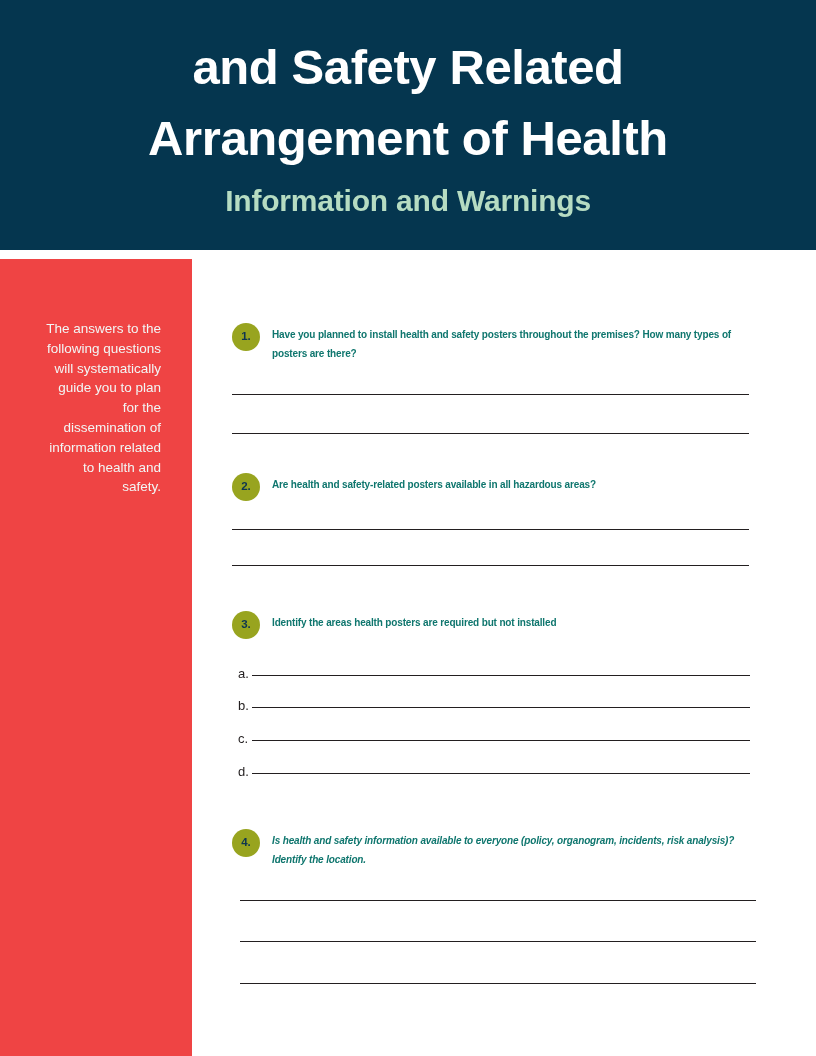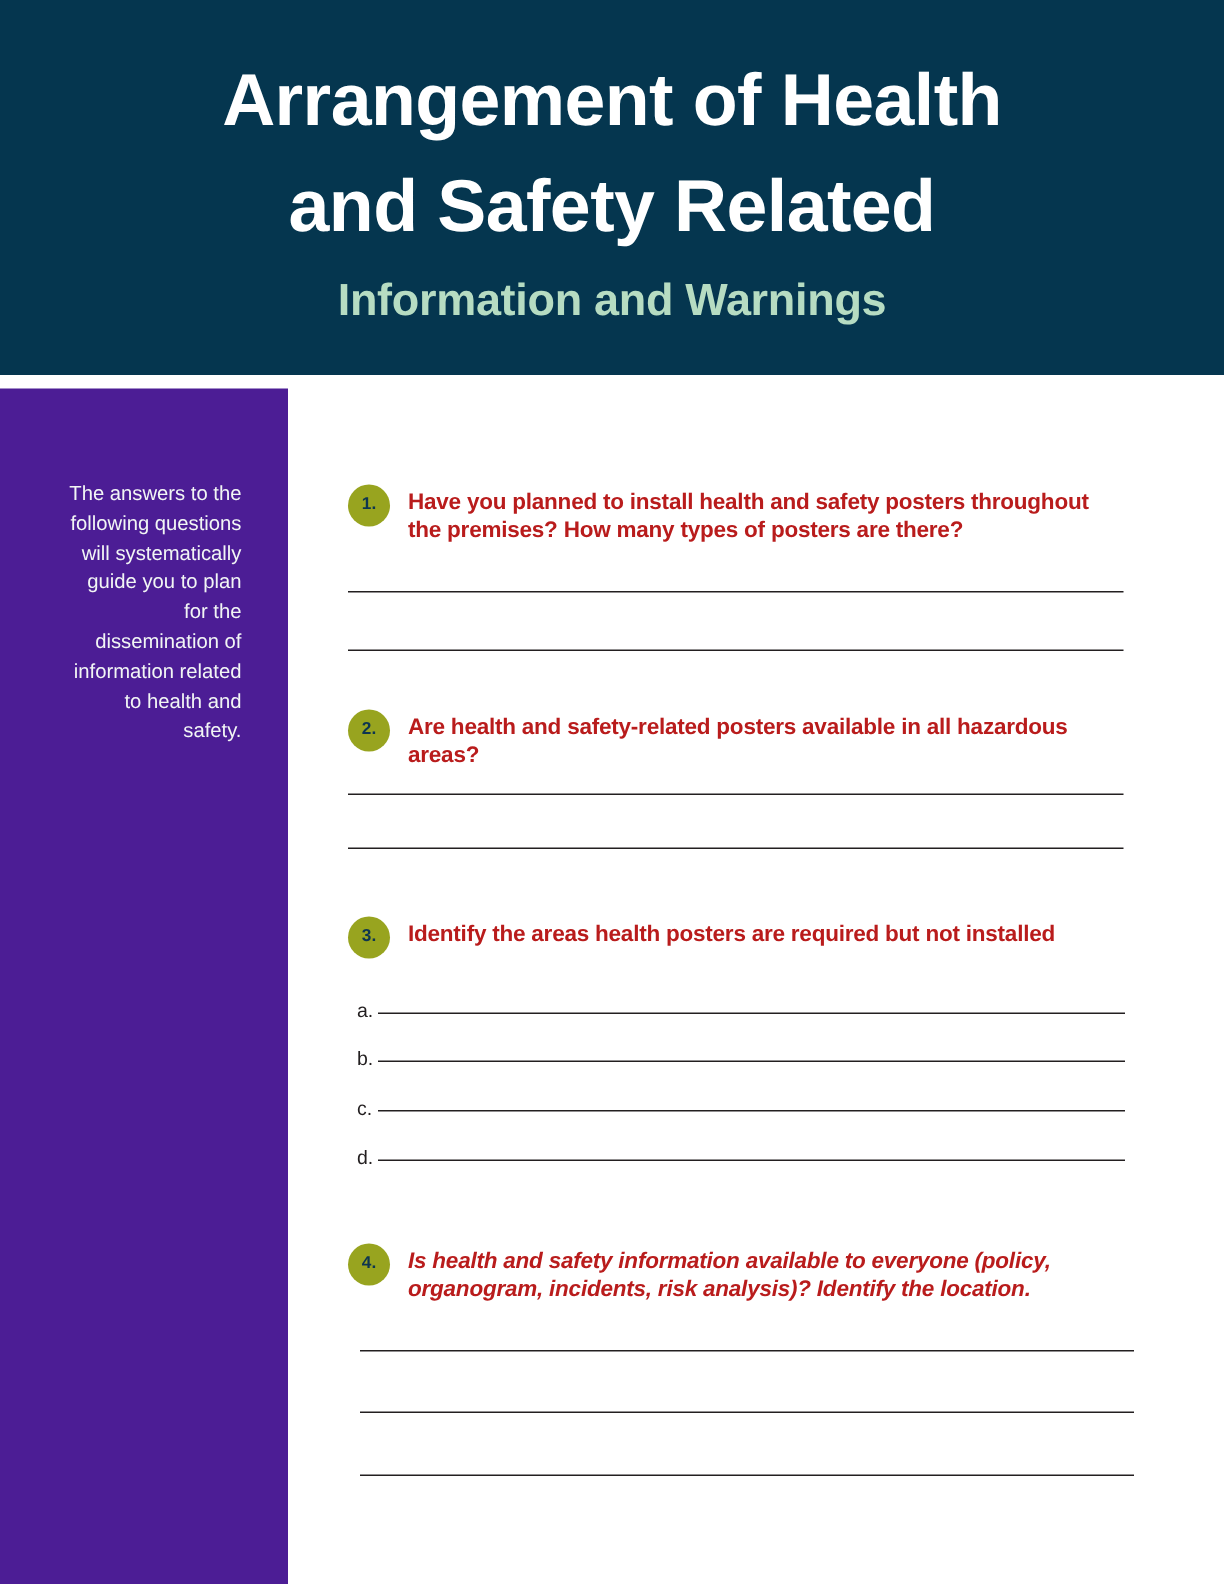--- a/index.html
+++ b/index.html
@@ -48,21 +48,21 @@
     margin-top: 10px;
   }
 
   
   .sidebar {
     position: absolute;
     left: 0;
     top: 259px;
     width: 192px;
     height: 797px;
-    background: #4c1d95;
+    background: #ef4444;
   }
   .sidebar-note {
     position: absolute;
     right: 31px;
     top: 60px;
     width: 120px;
     color: #f2f6f5;
     font-size: 13.5px;
     line-height: 19.8px;
     text-align: right;
@@ -96,22 +96,22 @@
     color: #0d3550;
     font-size: 11.5px;
     font-weight: bold;
     display: flex;
     align-items: center;
     justify-content: center;
     line-height: 1;
   }
   .q-text {
     margin-left: 12px;
-    color: #b91c1c;
-    font-size: 15px;
+    color: #0f766e;
+    font-size: 10px;
     font-weight: bold;
     line-height: 18.5px;
     letter-spacing: -0.15px;
     padding-top: 3px;
   }
 
   .answer-line {
     position: absolute;
     height: 0;
     border-top: 1.6px solid #231f20;
@@ -134,22 +134,22 @@
     border-top: 1.6px solid #231f20;
     margin-left: 2px;
     transform: translateY(-2px);
   }
 </style>
 </head>
 <body>
 
 <div class="header">
   <div class="header-title">
+    <div>and Safety Related</div>
     <div>Arrangement of Health</div>
-    <div>and Safety Related</div>
   </div>
   <div class="header-subtitle">Information and Warnings</div>
 </div>
 
 <div class="sidebar">
   <div class="sidebar-note">The answers to the following questions will systematically guide you to plan for the dissemination of information related to health and safety.</div>
 </div>
 
 <div class="main">
     <div class="question-block" style="top: 64px; width: 624px;">

